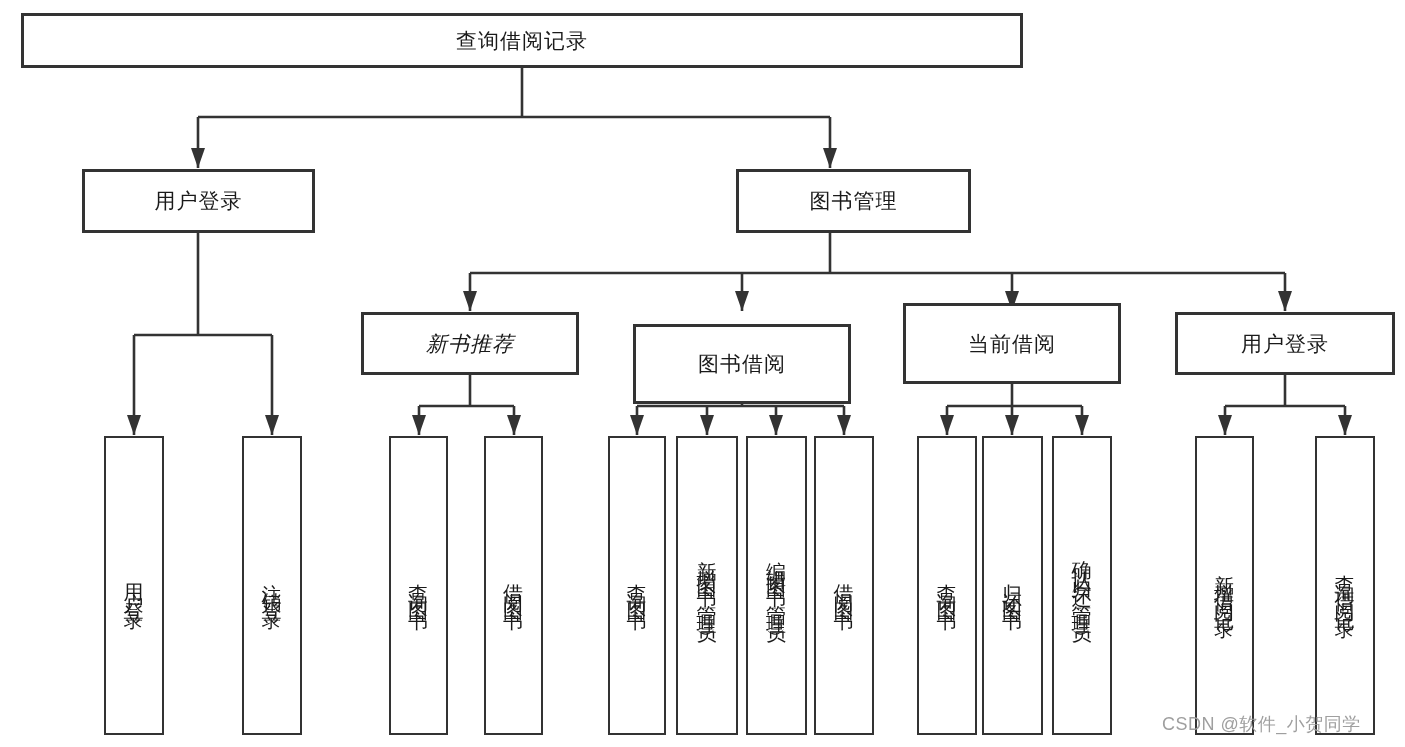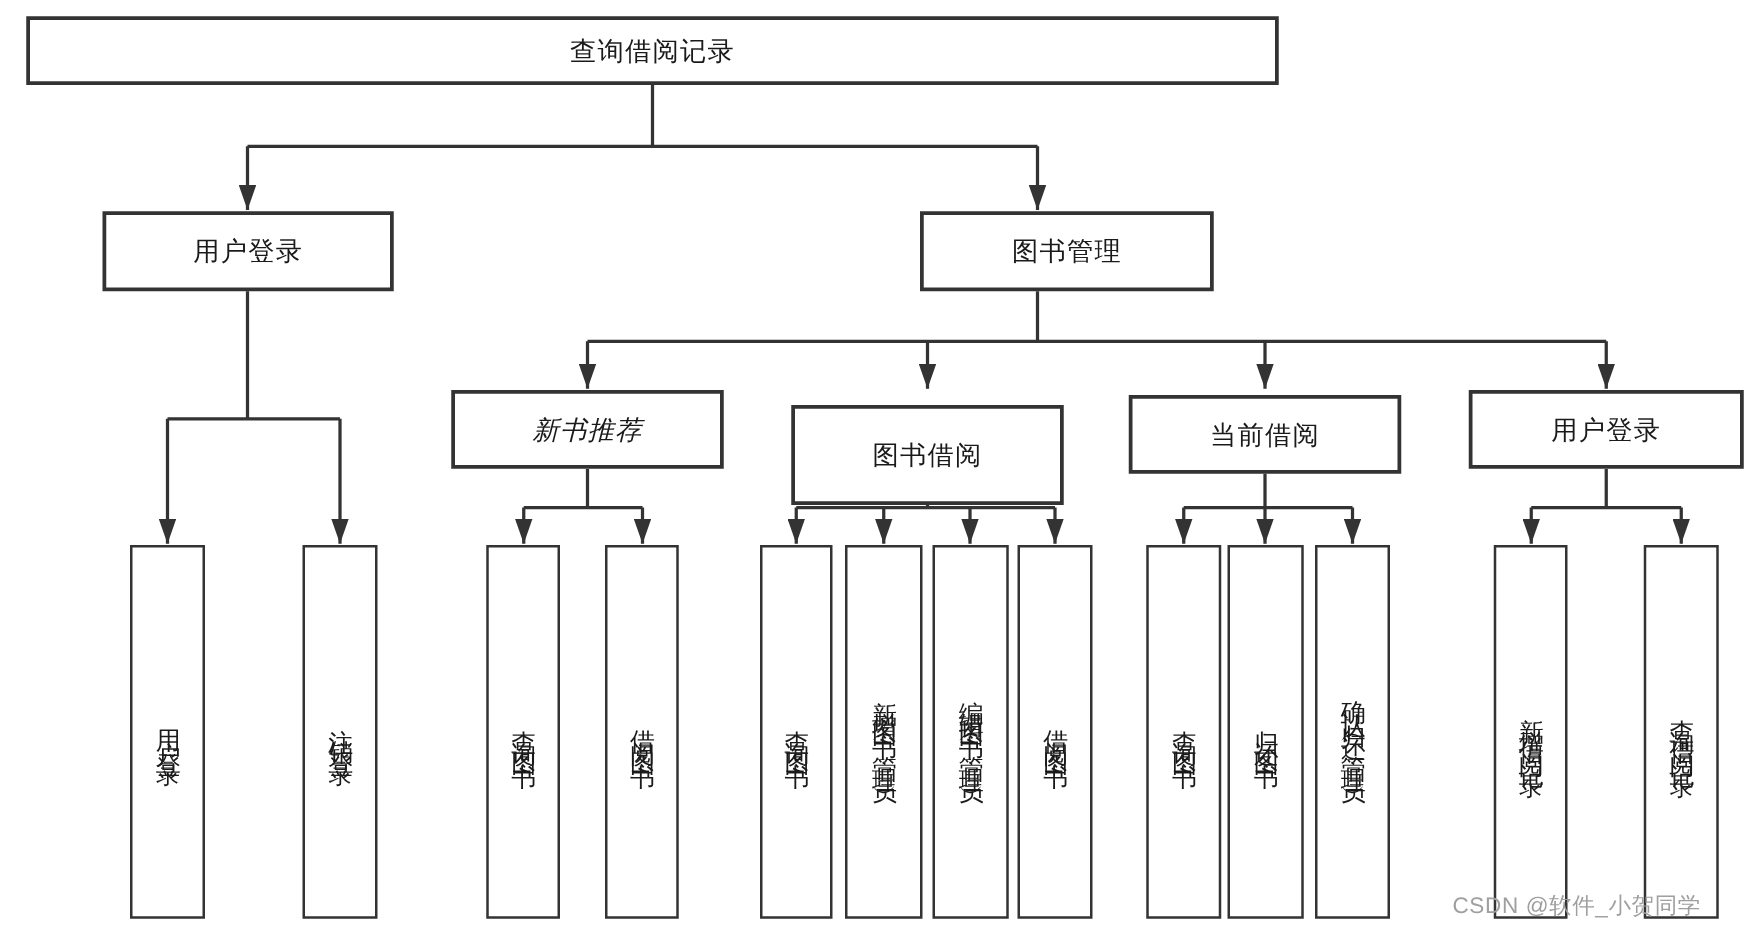--- a/index.html
+++ b/index.html
@@ -126,21 +126,21 @@
   <div class="node h-label" style="left:712px; top:169px; width:235px; height:64px;margin-left:24px;">
     <span>图书管理</span>
   </div>
 
   <div class="node h-label" style="left:361px; top:312px; width:218px; height:63px;font-style:italic;">
     <span>新书推荐</span>
   </div>
   <div class="node h-label" style="left:633px; top:324px; width:218px; height:80px;">
     <span>图书借阅</span>
   </div>
-  <div class="node h-label" style="left:903px; top:316px; width:218px; height:63px;">
+  <div class="node h-label" style="left:903px; top:303px; width:218px; height:81px;">
     <span>当前借阅</span>
   </div>
   <div class="node h-label" style="left:1175px; top:312px; width:220px; height:63px;">
     <span>用户登录</span>
   </div>
 
   <div class="node leaf" style="left:104px; width:60px;">
     <span class="vtext">用户登录</span>
   </div>
   <div class="node leaf" style="left:242px; width:60px;">

